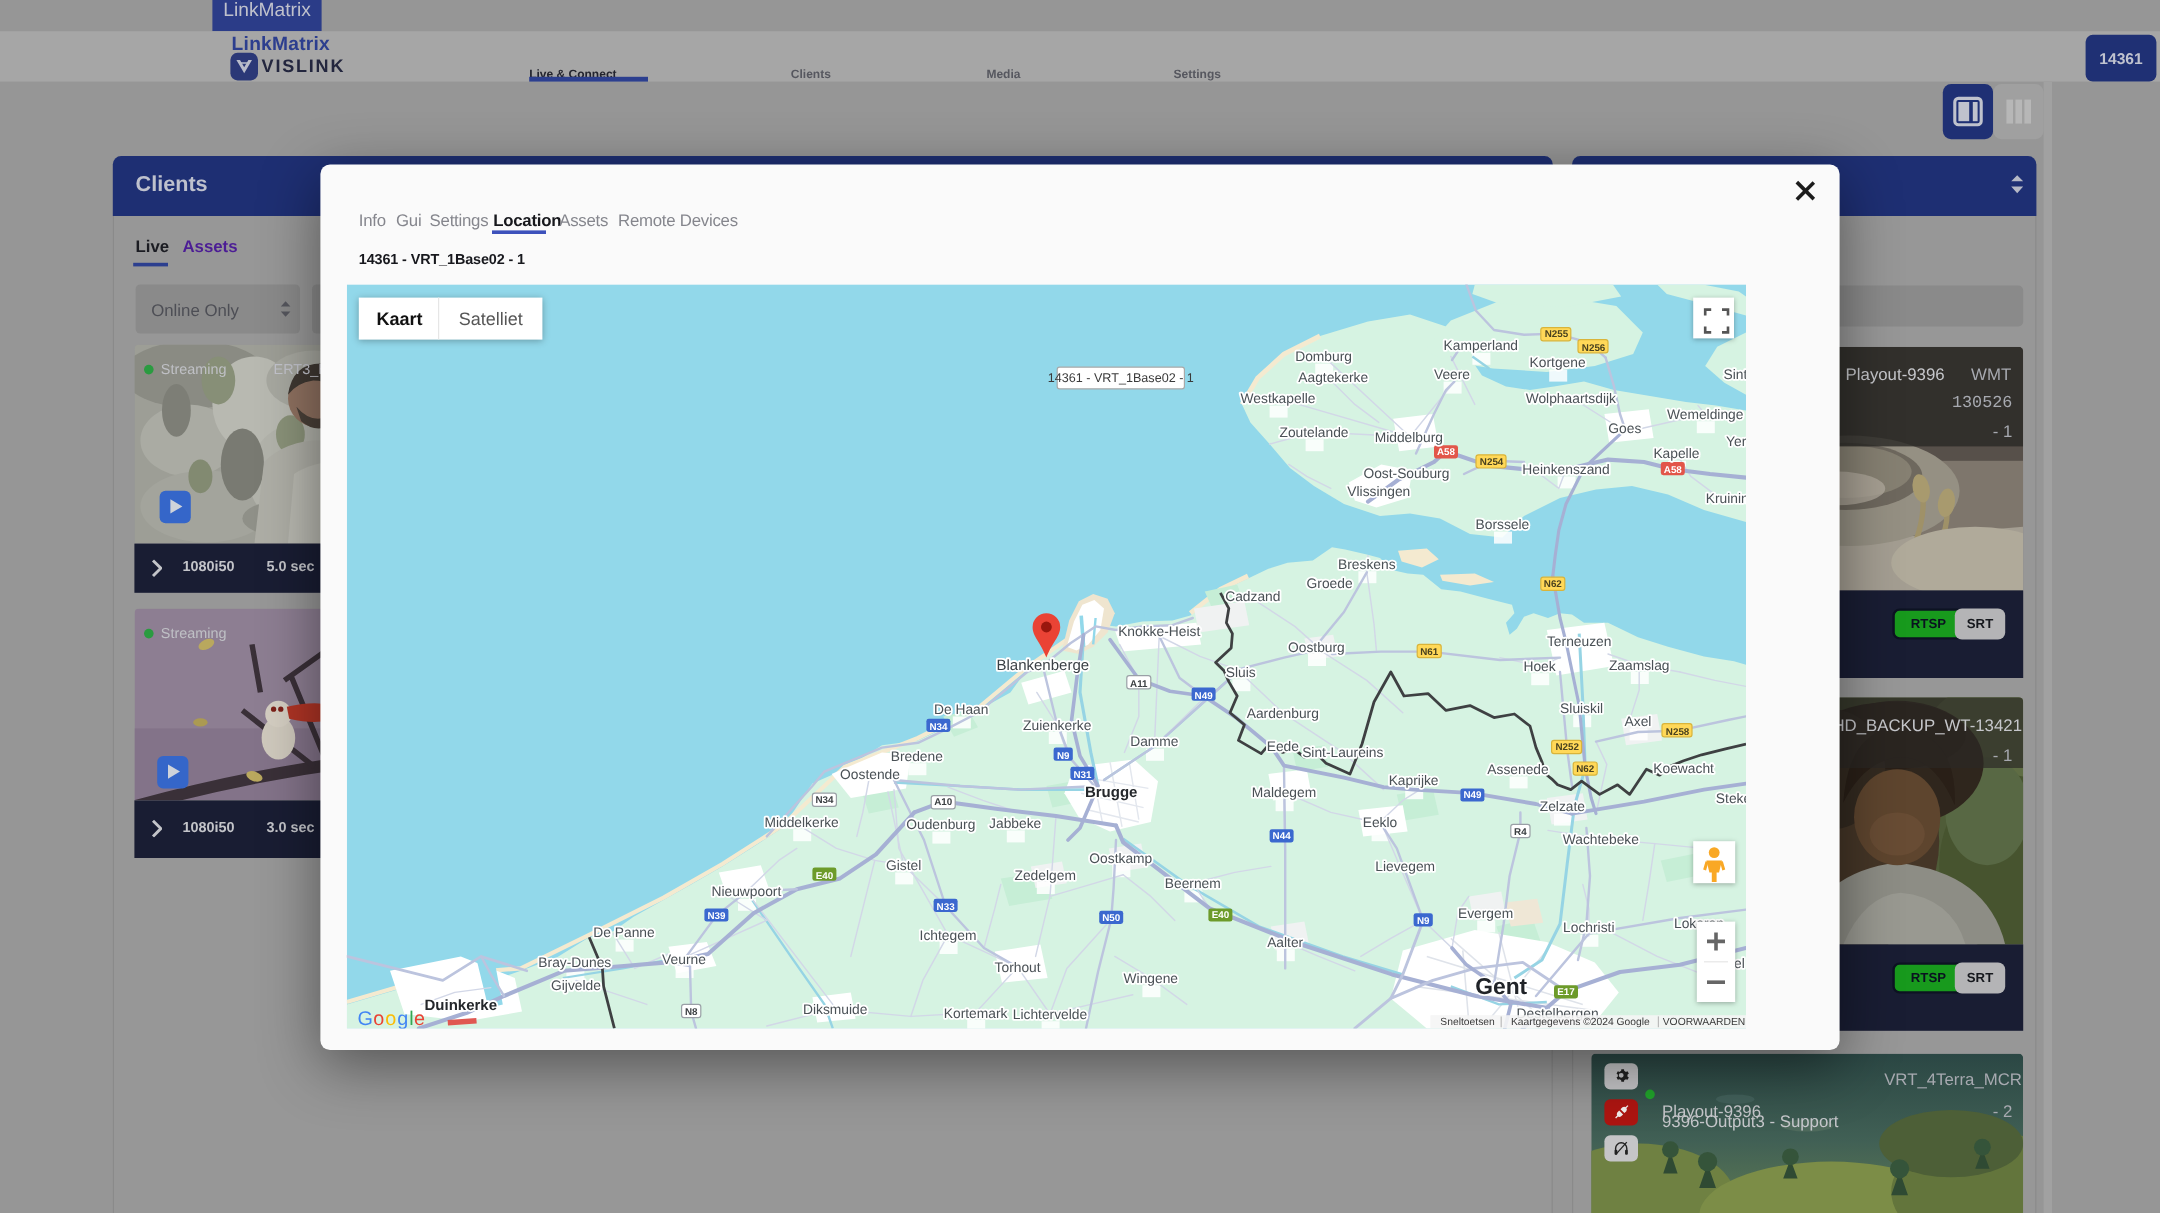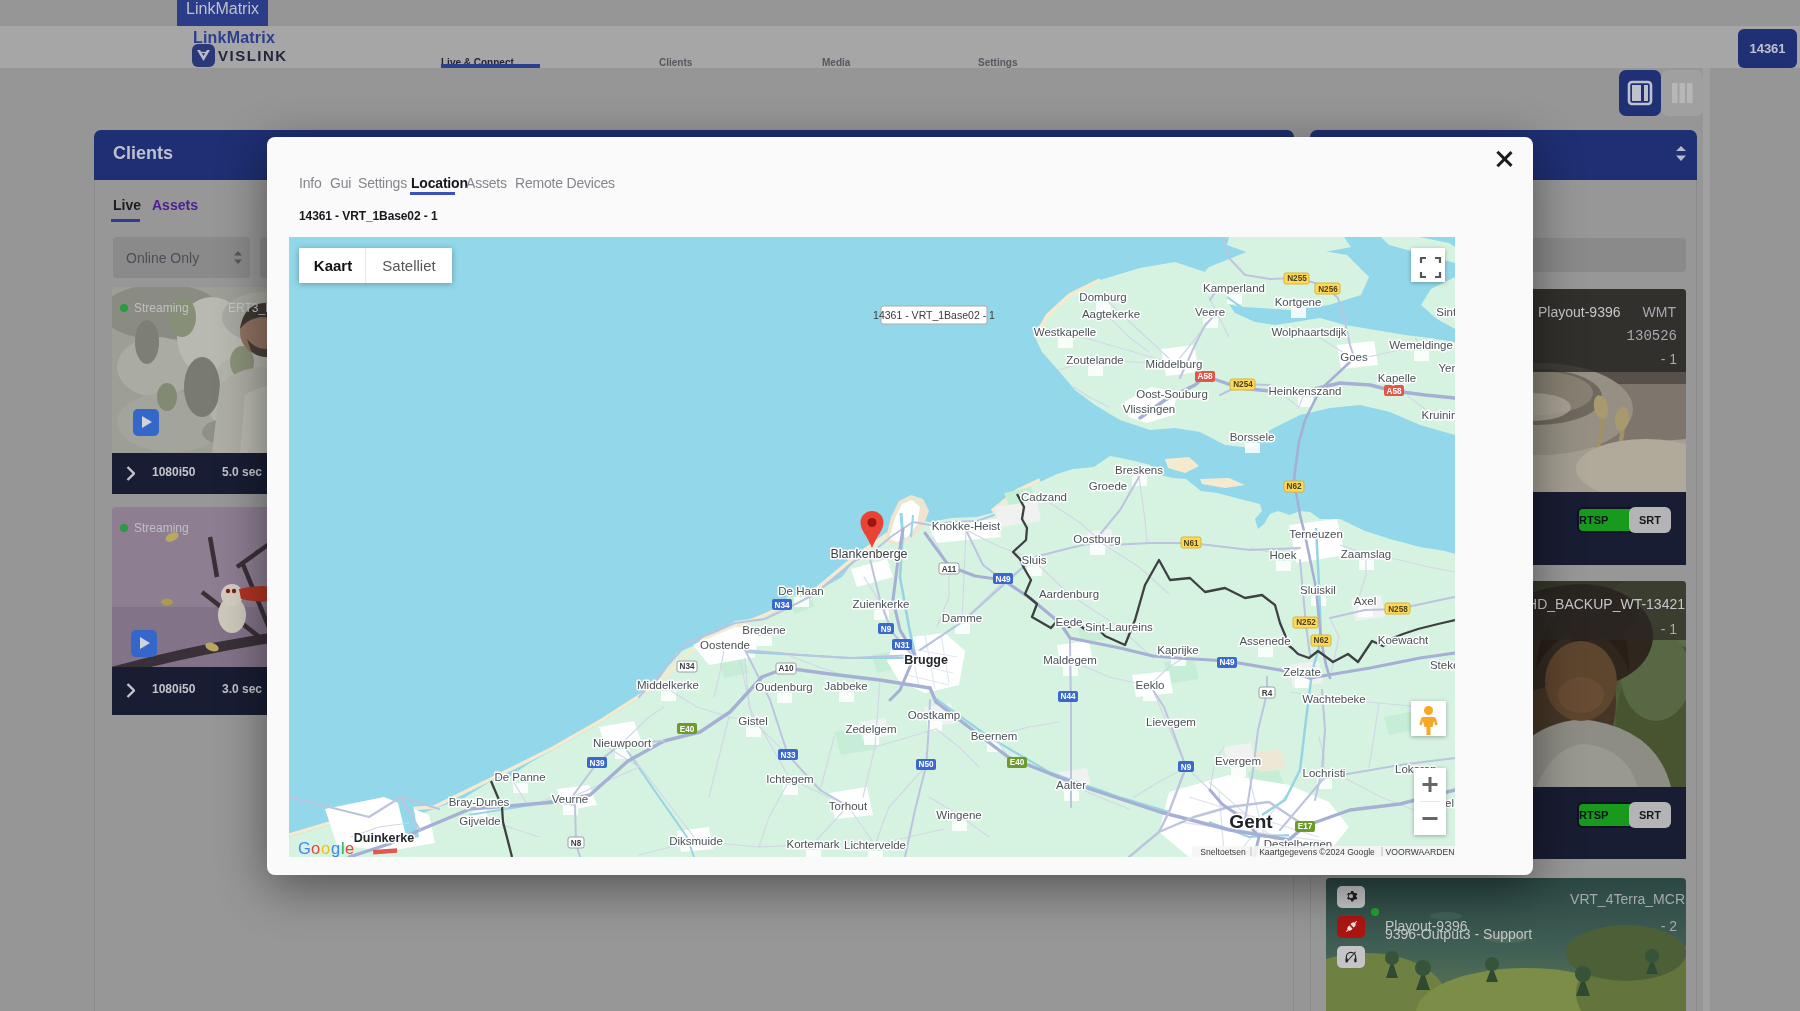--- a/index.html
+++ b/index.html
@@ -24,21 +24,21 @@
 #dd1{position:absolute;left:113px;top:237px;width:137px;height:41px;background:#8a8a8a;border-radius:4px;}
 #dd1b{position:absolute;left:260px;top:237px;width:220px;height:41px;background:#8a8a8a;border-radius:4px;}
 #dd2{position:absolute;left:1340px;top:238px;width:346px;height:34px;background:#8a8a8a;border-radius:4px;}
 .card{position:absolute;overflow:hidden;border-radius:4px 4px 0 0;}
 .cfoot{position:absolute;left:0;right:0;background:#191d33;}
 .cfoot .txt{position:absolute;color:#c3c4c9;font-size:12px;font-weight:700;}
 .playbtn{position:absolute;width:26px;height:27px;background:#3566c9;border-radius:5px;}
 .playbtn:after{content:"";position:absolute;left:9px;top:7px;border-left:10px solid #cfd3da;border-top:6.5px solid transparent;border-bottom:6.5px solid transparent;}
 .sdot{position:absolute;width:8px;height:8px;border-radius:50%;background:#2a9b40;}
 .stxt{position:absolute;color:#bfc0c5;font-size:12px;}
-.rtsp{position:absolute;width:60px;height:26px;background:#189a1d;border:2px solid #0d1322;border-radius:6px;color:#0a1220;font-weight:700;font-size:11px;text-align:left;line-height:22px;}
+.rtsp{position:absolute;width:60px;height:26px;background:#189a1d;border:2px solid #0d1322;border-radius:6px;color:#0a1220;font-weight:700;font-size:11px;text-align:center;line-height:22px;}
 .srt{position:absolute;width:42px;height:26px;background:#b4b4b6;border-radius:6px;color:#16181d;font-weight:700;font-size:11px;text-align:center;line-height:26px;}
 .rtitle{position:absolute;font-size:14px;color:#c6c7cb;}
 .rsub{position:absolute;font-size:14px;color:#a7a9b0;}
 .icobtn{position:absolute;left:1337px;width:28px;height:22px;border-radius:5px;background:#c5c5c7;color:#2b2b2b;font-size:12px;text-align:center;line-height:22px;}
 #scrollbar{position:absolute;left:1703px;top:68px;width:7px;height:943px;background:#a1a1a1;}
 
 #modal{position:absolute;left:267px;top:137px;width:1266px;height:738px;background:#fafafa;border-radius:8px;box-shadow:0 12px 50px rgba(0,0,0,.45);}
 .mtab{position:absolute;top:175px;font-size:14px;letter-spacing:-0.2px;color:#85868d;z-index:5;}
 #mclose{position:absolute;left:1496px;top:151px;width:16px;height:16px;z-index:5;}
 #mclose:before,#mclose:after{content:"";position:absolute;left:6.8px;top:-2px;width:2.6px;height:20px;background:#1c1c1c;}

